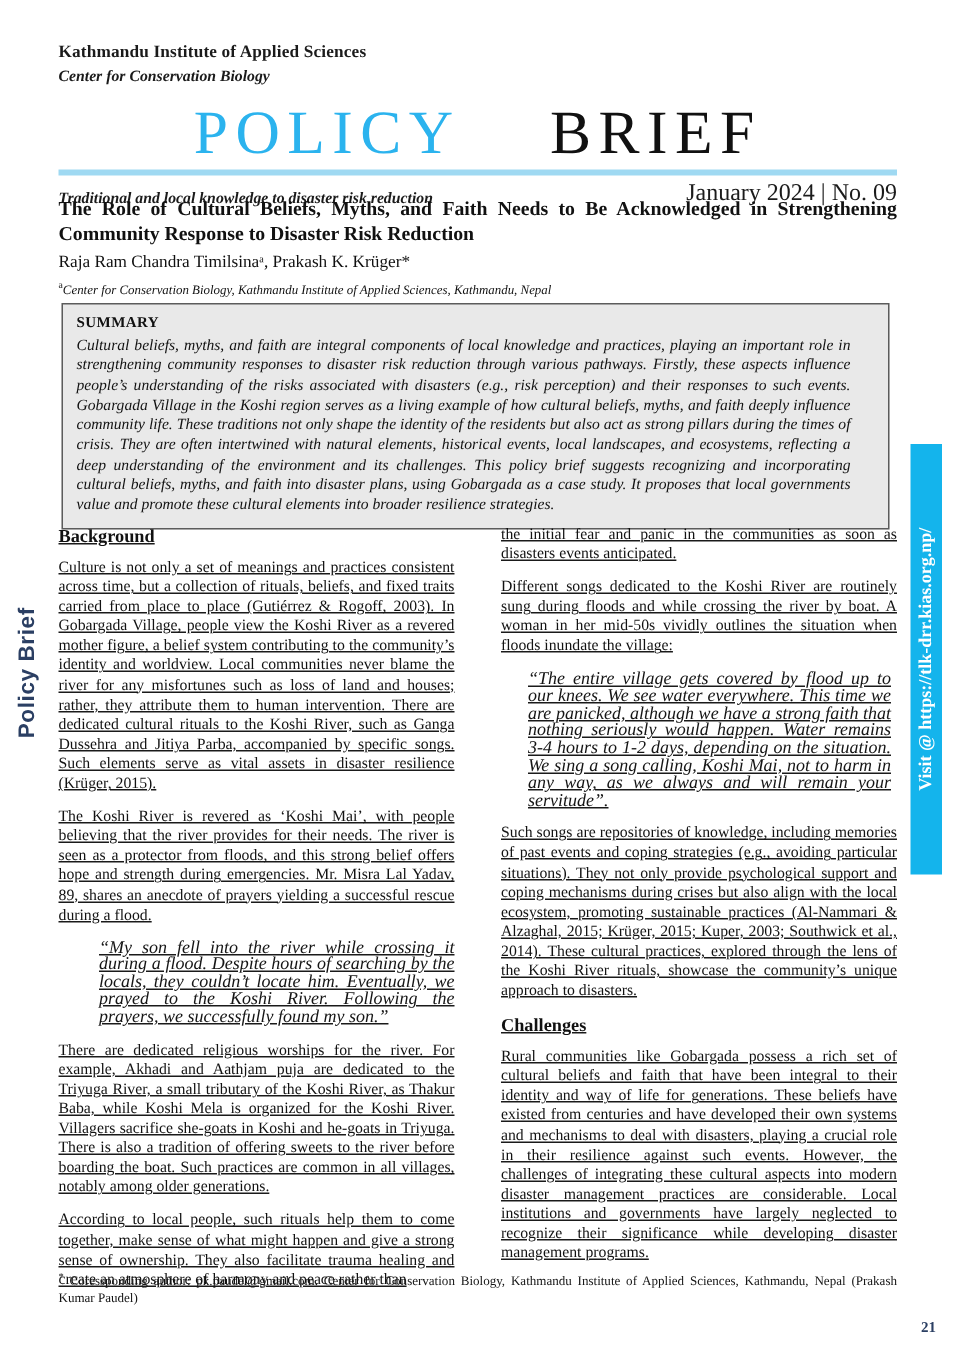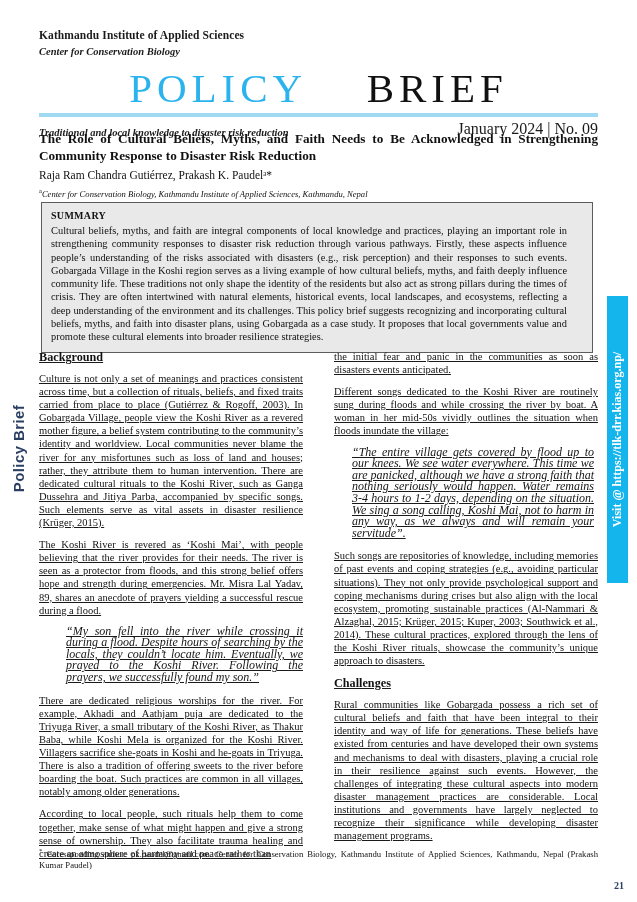--- a/index.html
+++ b/index.html
@@ -163,20 +163,21 @@
     font-weight: bold;
     letter-spacing: 0.3px;
     color: #111111;
     margin-bottom: 3px;
   }
   .summary-body {
     font-size: 10.4px;
     line-height: 13.3px;
     text-align: justify;
     color: #111111;
+    font-style: italic;
   }
 
   
   .columns {
     position: absolute;
     left: 39px;
     top: 350px;
     width: 559px;
     height: 485px;
     display: flex;
@@ -260,21 +261,21 @@
     </div>
     <div class="rule-blue"></div>
     <div class="strap">
       <div class="strap-left">Traditional and local knowledge to disaster risk reduction</div>
       <div class="strap-right">January 2024 | No. 09</div>
     </div>
   </div>
 
   <div class="art-head">
     <div class="art-title">The Role of Cultural Beliefs, Myths, and Faith Needs to Be Acknowledged in Strengthening Community Response to Disaster Risk Reduction</div>
-    <div class="art-authors">Raja Ram Chandra Gutiérrez, Prakash K. Paudelᵃ*</div>
+    <div class="art-authors">Raja Ram Chandra Timilsinaᵃ, Prakash K. Krüger*</div>
     <div class="art-affil">
       <sup>a</sup><span>Center for Conservation Biology, Kathmandu Institute of Applied Sciences, Kathmandu, Nepal</span>
     </div>
   </div>
 
   <div class="summary">
     <div class="summary-title">SUMMARY</div>
     <div class="summary-body">Cultural beliefs, myths, and faith are integral components of local knowledge and practices, playing an important role in strengthening community responses to disaster risk reduction through various pathways. Firstly, these aspects influence people’s understanding of the risks associated with disasters (e.g., risk perception) and their responses to such events. Gobargada Village in the Koshi region serves as a living example of how cultural beliefs, myths, and faith deeply influence community life. These traditions not only shape the identity of the residents but also act as strong pillars during the times of crisis. They are often intertwined with natural elements, historical events, local landscapes, and ecosystems, reflecting a deep understanding of the environment and its challenges. This policy brief suggests recognizing and incorporating cultural beliefs, myths, and faith into disaster plans, using Gobargada as a case study. It proposes that local governments value and promote these cultural elements into broader resilience strategies.</div>
   </div>
 

